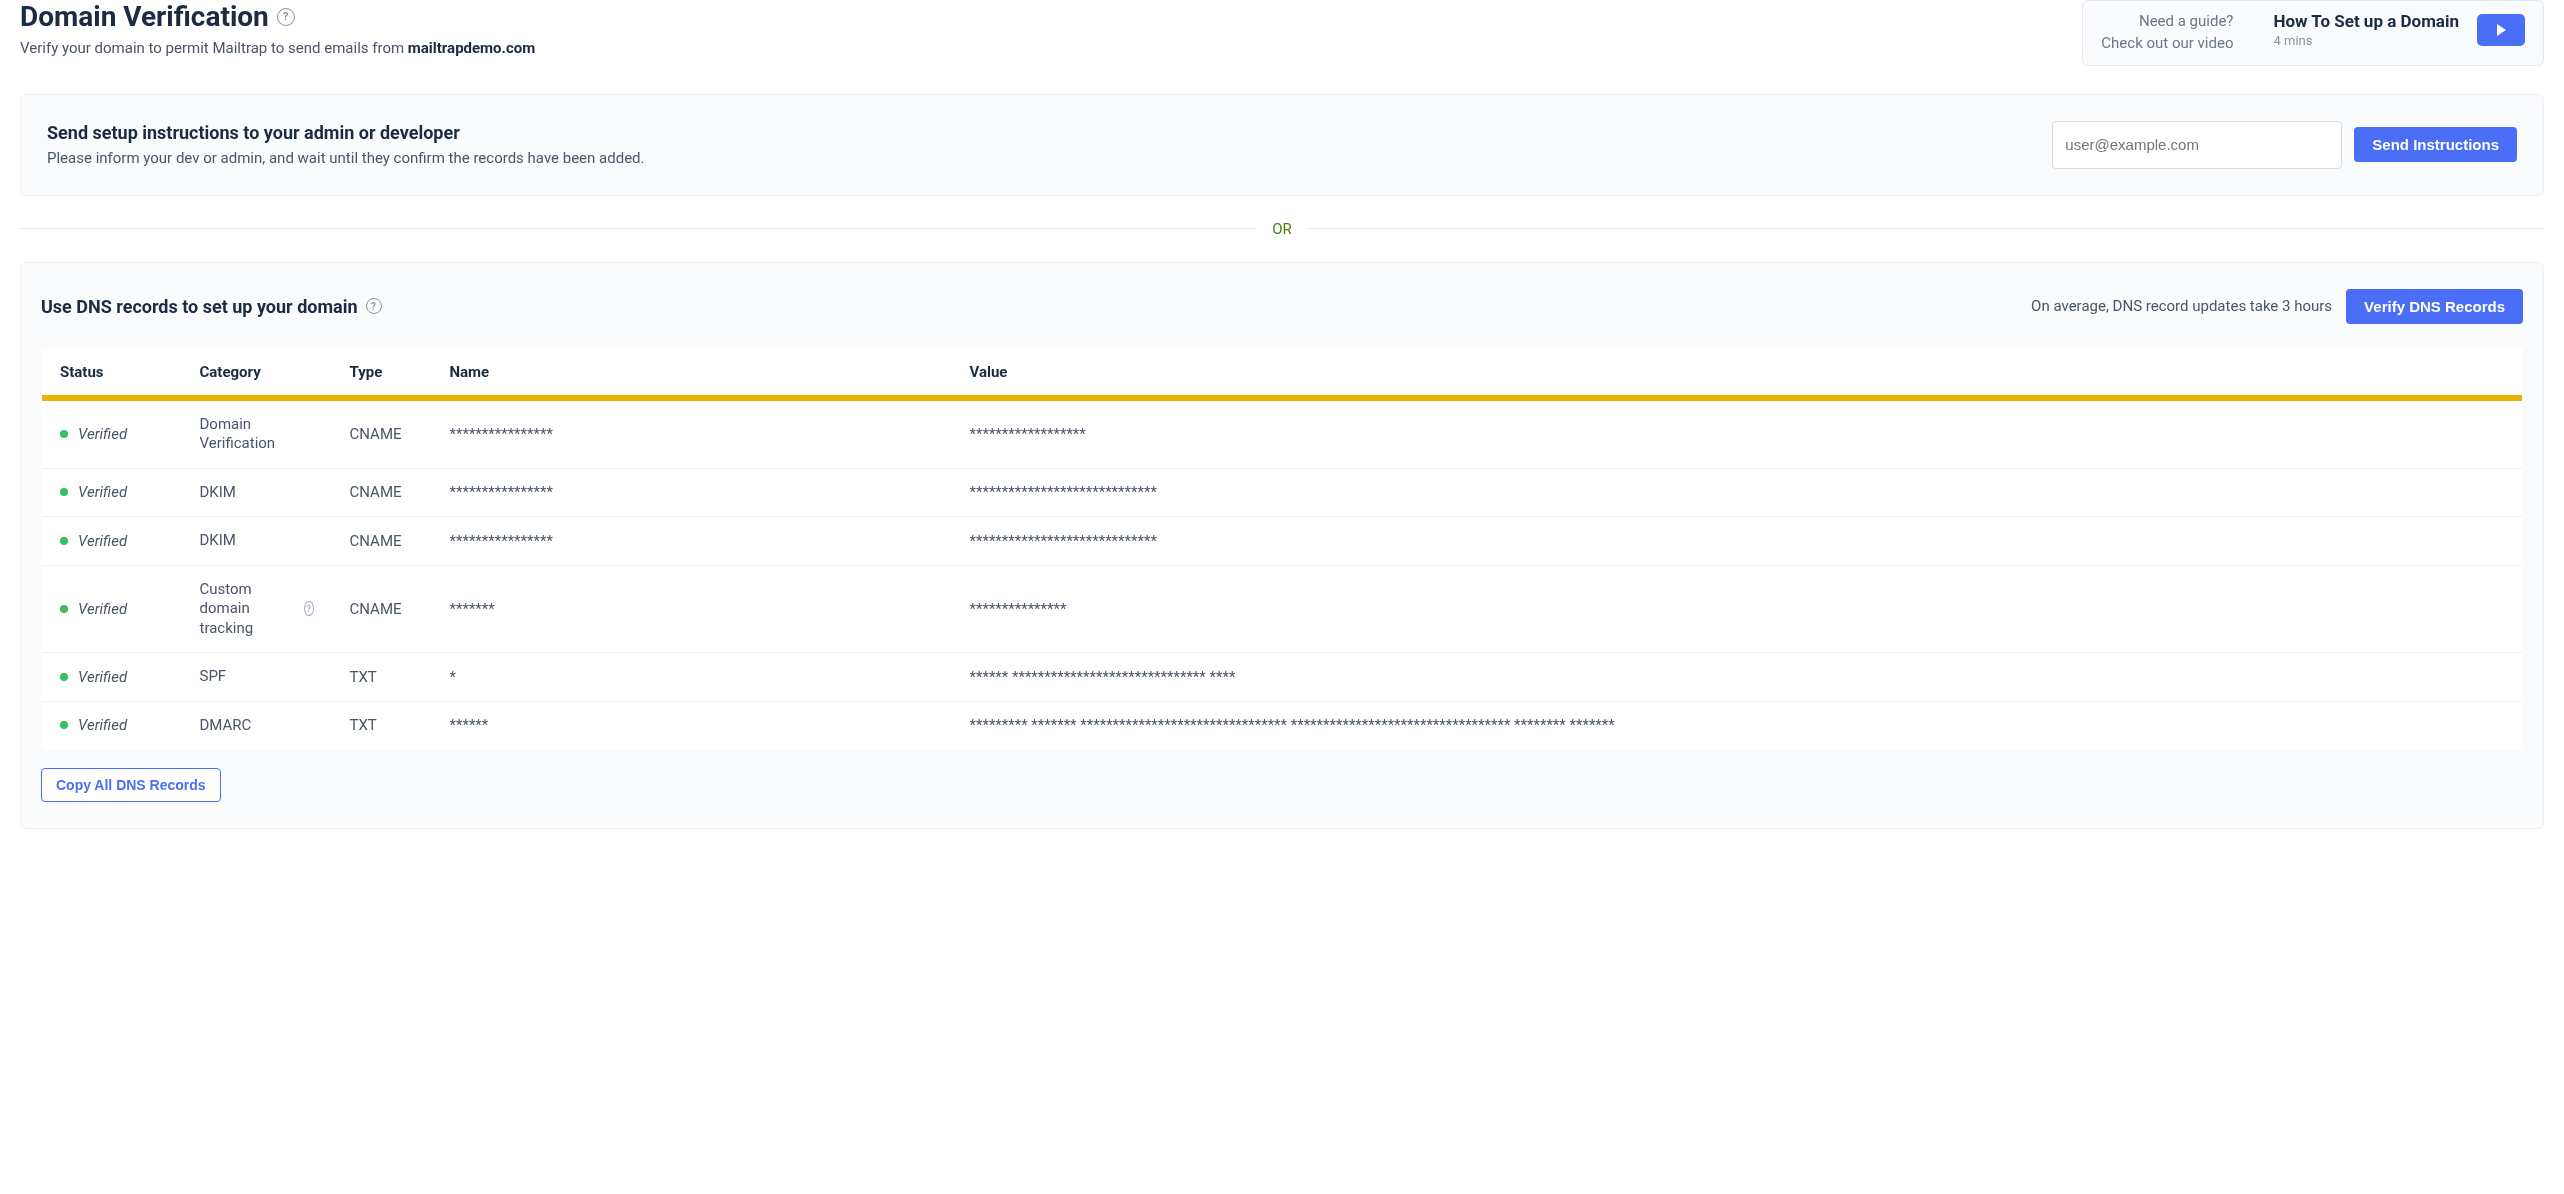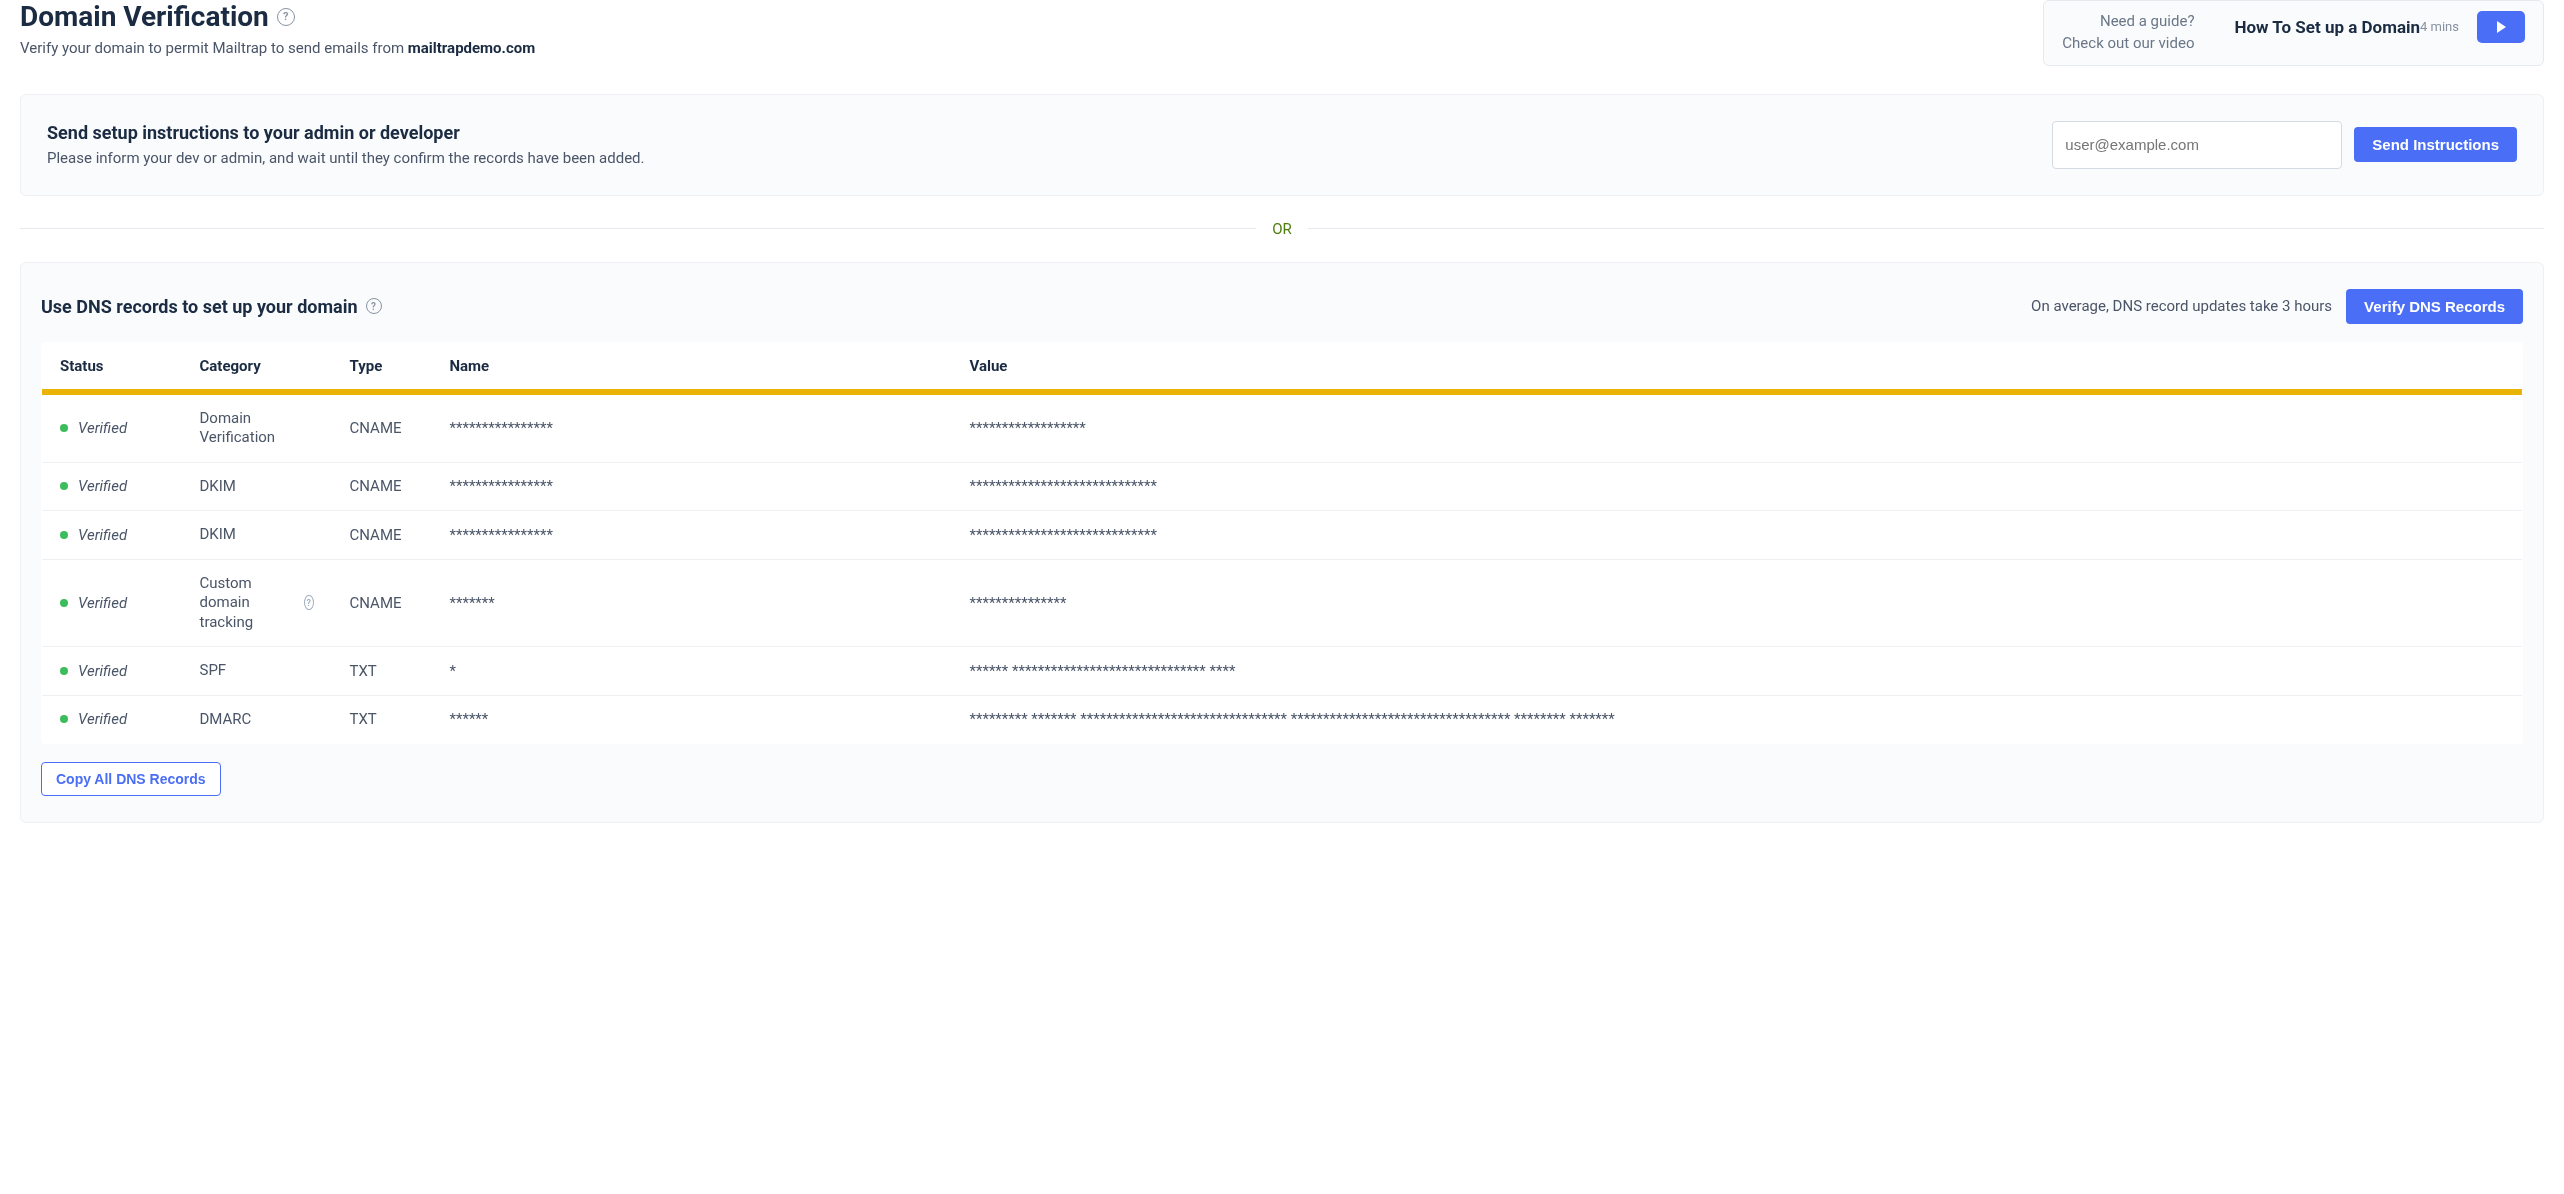--- a/index.html
+++ b/index.html
@@ -68,21 +68,21 @@
       font-size: 15px;
       line-height: 1.45;
     }
     .guide-text-right {
       display: flex;
       align-items: center;
       gap: 18px;
     }
     .guide-info {
       display: flex;
-      flex-direction: row;
+      flex-direction: column;
     }
     .guide-title {
       font-size: 17px;
       font-weight: 700;
       color: #1a2b42;
     }
     .guide-duration {
       font-size: 13px;
       color: #8792a2;
       margin-top: 2px;
@@ -168,21 +168,21 @@
     .dns-panel {
       background: #fafbfc;
       border: 1px solid #eef0f3;
       border-radius: 6px;
       padding: 26px 20px;
     }
     .dns-header-row {
       display: flex;
       justify-content: space-between;
       align-items: center;
-      margin-bottom: 18px;
+      margin-bottom: 24px;
     }
     .dns-title-wrap {
       display: flex;
       align-items: center;
       gap: 8px;
     }
     .dns-title {
       font-size: 18px;
       font-weight: 700;
       color: #1a2b42;

